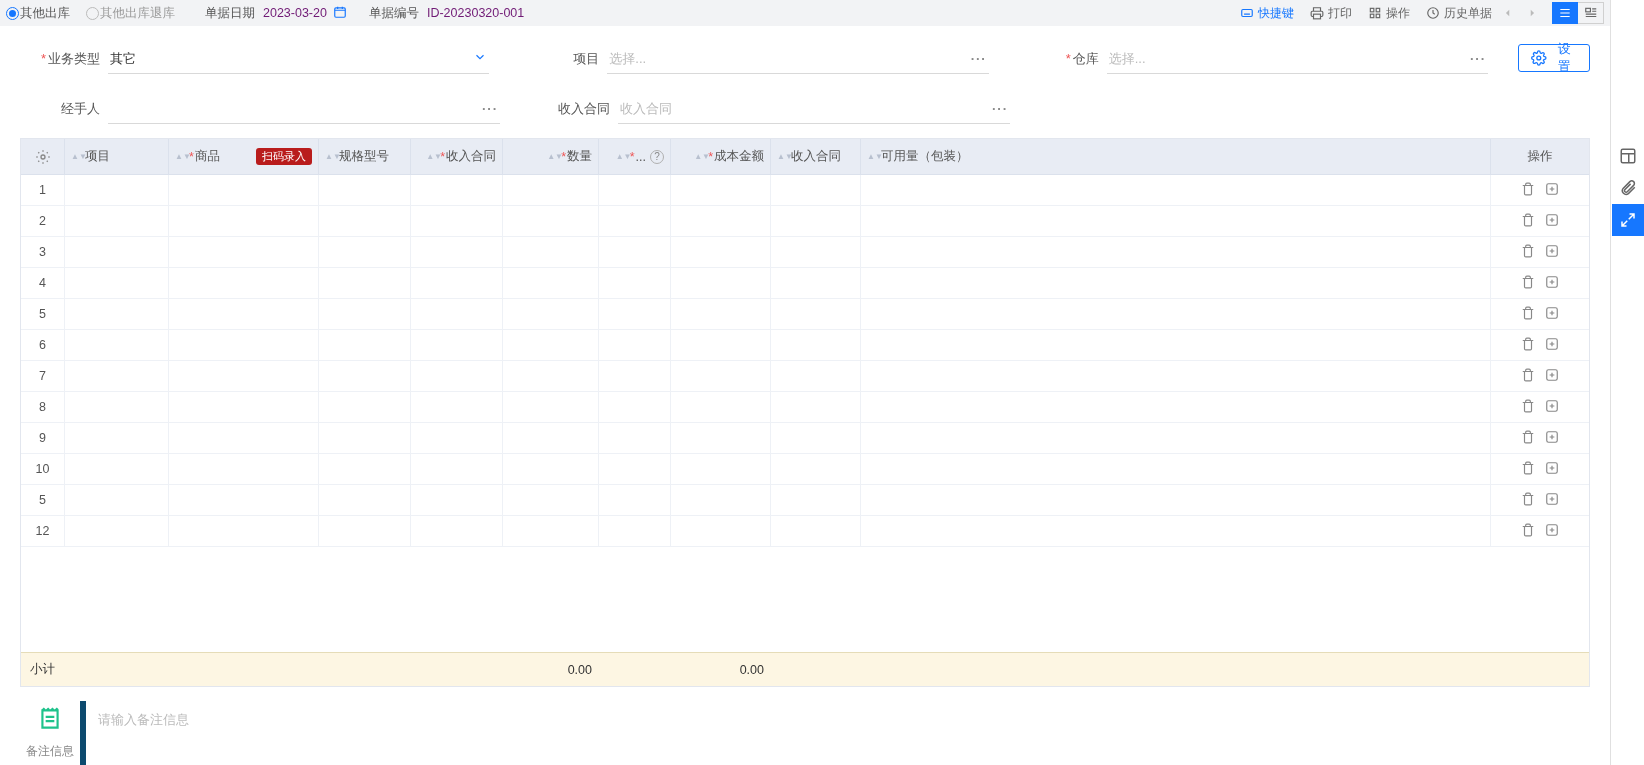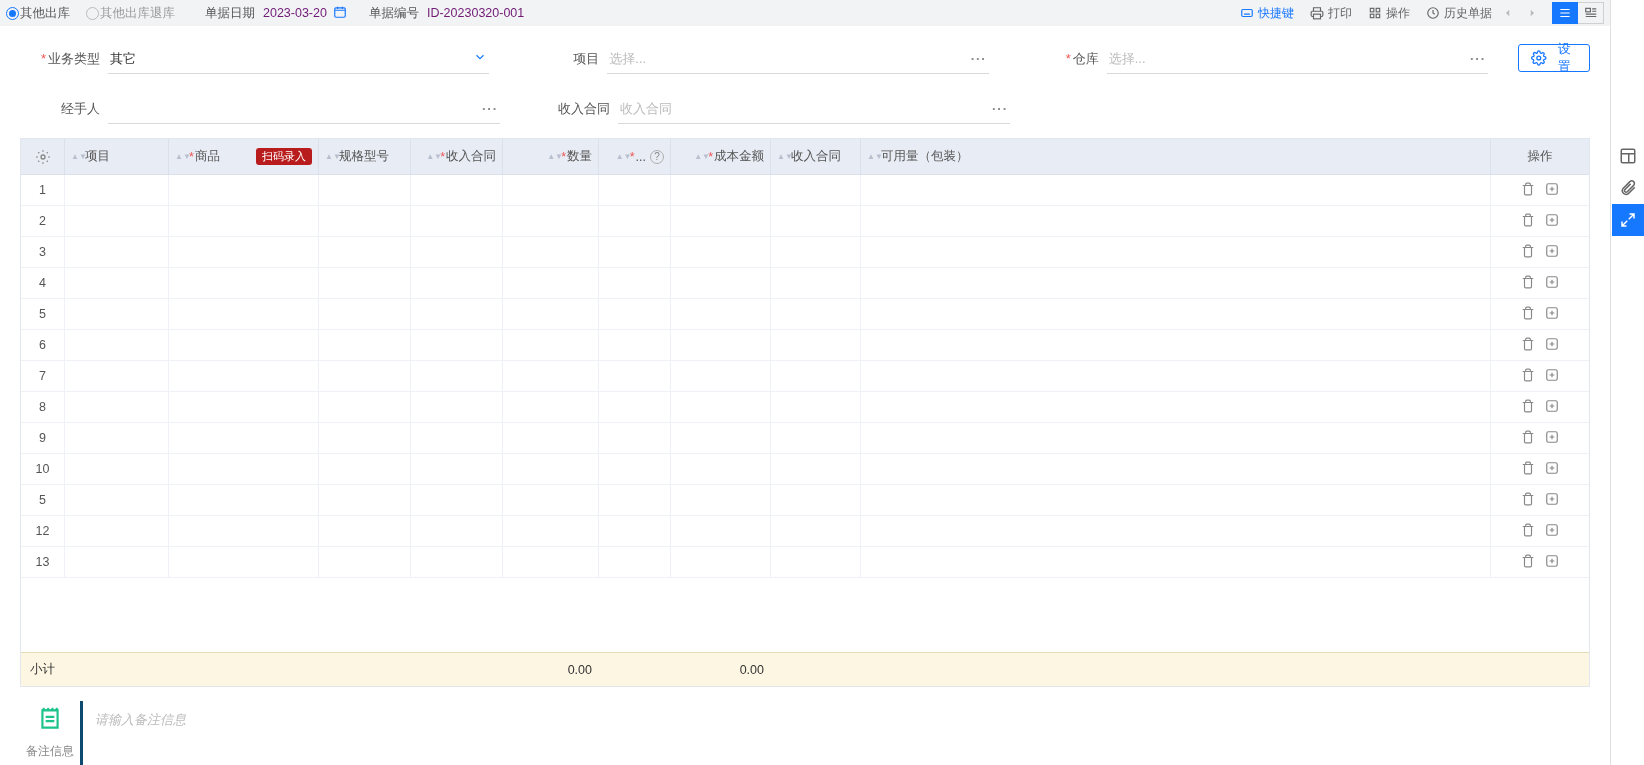--- a/index.html
+++ b/index.html
@@ -76,21 +76,21 @@
   .c7{width:100px;}
   .c8{width:90px;}
   .c9{flex:1}
   .c10{width:98px;}
 
   
   .remarks{display:flex;align-items:stretch;margin:14px 20px 0 20px;height:64px;}
   .remarks .ricon{width:60px;display:flex;flex-direction:column;align-items:center;justify-content:center;gap:8px;}
   .remarks .ricon .icon{color:#1ec28b;}
   .remarks .ricon .txt{color:#888;font-size:12px;}
-  .remarks .rinput{flex:1;border:none;border-left:3px solid #0c4a6e;font-size:13px;padding:10px 12px;resize:none;outline:none;color:#333;font-style:italic;}
+  .remarks .rinput{flex:1;border:none;border-left:6px solid #0c4a6e;font-size:13px;padding:10px 12px;resize:none;outline:none;color:#333;}
   .remarks .rinput::placeholder{color:#bbb;}
   .gear{width:16px;height:16px;}
 
   
   .tbody::-webkit-scrollbar{width:14px;}
   .tbody::-webkit-scrollbar-track{background:#f4f5f7;}
   .tbody::-webkit-scrollbar-thumb{background:#c9cdd4;border-radius:2px;}
 </style>
 </head>
 <body>
@@ -528,41 +528,20 @@
             <div class="td c10 center">
               <span class="act-icon"><svg width="14" height="14" viewBox="0 0 24 24" fill="none" stroke="currentColor" stroke-width="2">
                   <path d="M3 6h18M8 6V4a2 2 0 012-2h4a2 2 0 012 2v2M6 6v14a2 2 0 002 2h8a2 2 0 002-2V6"></path>
                 </svg></span>
               <span class="act-icon"><svg width="14" height="14" viewBox="0 0 24 24" fill="none" stroke="currentColor" stroke-width="2">
                   <rect x="3" y="3" width="18" height="18" rx="3"></rect>
                   <path d="M12 8v8M8 12h8"></path>
                 </svg></span>
             </div>
           </div>
-          <div class="tr">
-            <div class="td c0 center">13</div>
-            <div class="td c1"></div>
-            <div class="td c2"></div>
-            <div class="td c3"></div>
-            <div class="td c4"></div>
-            <div class="td c5"></div>
-            <div class="td c6"></div>
-            <div class="td c7"></div>
-            <div class="td c8"></div>
-            <div class="td c9"></div>
-            <div class="td c10 center">
-              <span class="act-icon"><svg width="14" height="14" viewBox="0 0 24 24" fill="none" stroke="currentColor" stroke-width="2">
-                  <path d="M3 6h18M8 6V4a2 2 0 012-2h4a2 2 0 012 2v2M6 6v14a2 2 0 002 2h8a2 2 0 002-2V6"></path>
-                </svg></span>
-              <span class="act-icon"><svg width="14" height="14" viewBox="0 0 24 24" fill="none" stroke="currentColor" stroke-width="2">
-                  <rect x="3" y="3" width="18" height="18" rx="3"></rect>
-                  <path d="M12 8v8M8 12h8"></path>
-                </svg></span>
-            </div>
-          </div>
         </div>
       <div class="tfoot">
         <div class="tf c0 center">小计</div>
         <div class="tf c1"></div>
           <div class="tf c2"></div>
           <div class="tf c3"></div>
           <div class="tf c4"></div>
         <div class="tf c5 right">0.00</div>
         <div class="tf c6"></div>
         <div class="tf c7 right">0.00</div>

